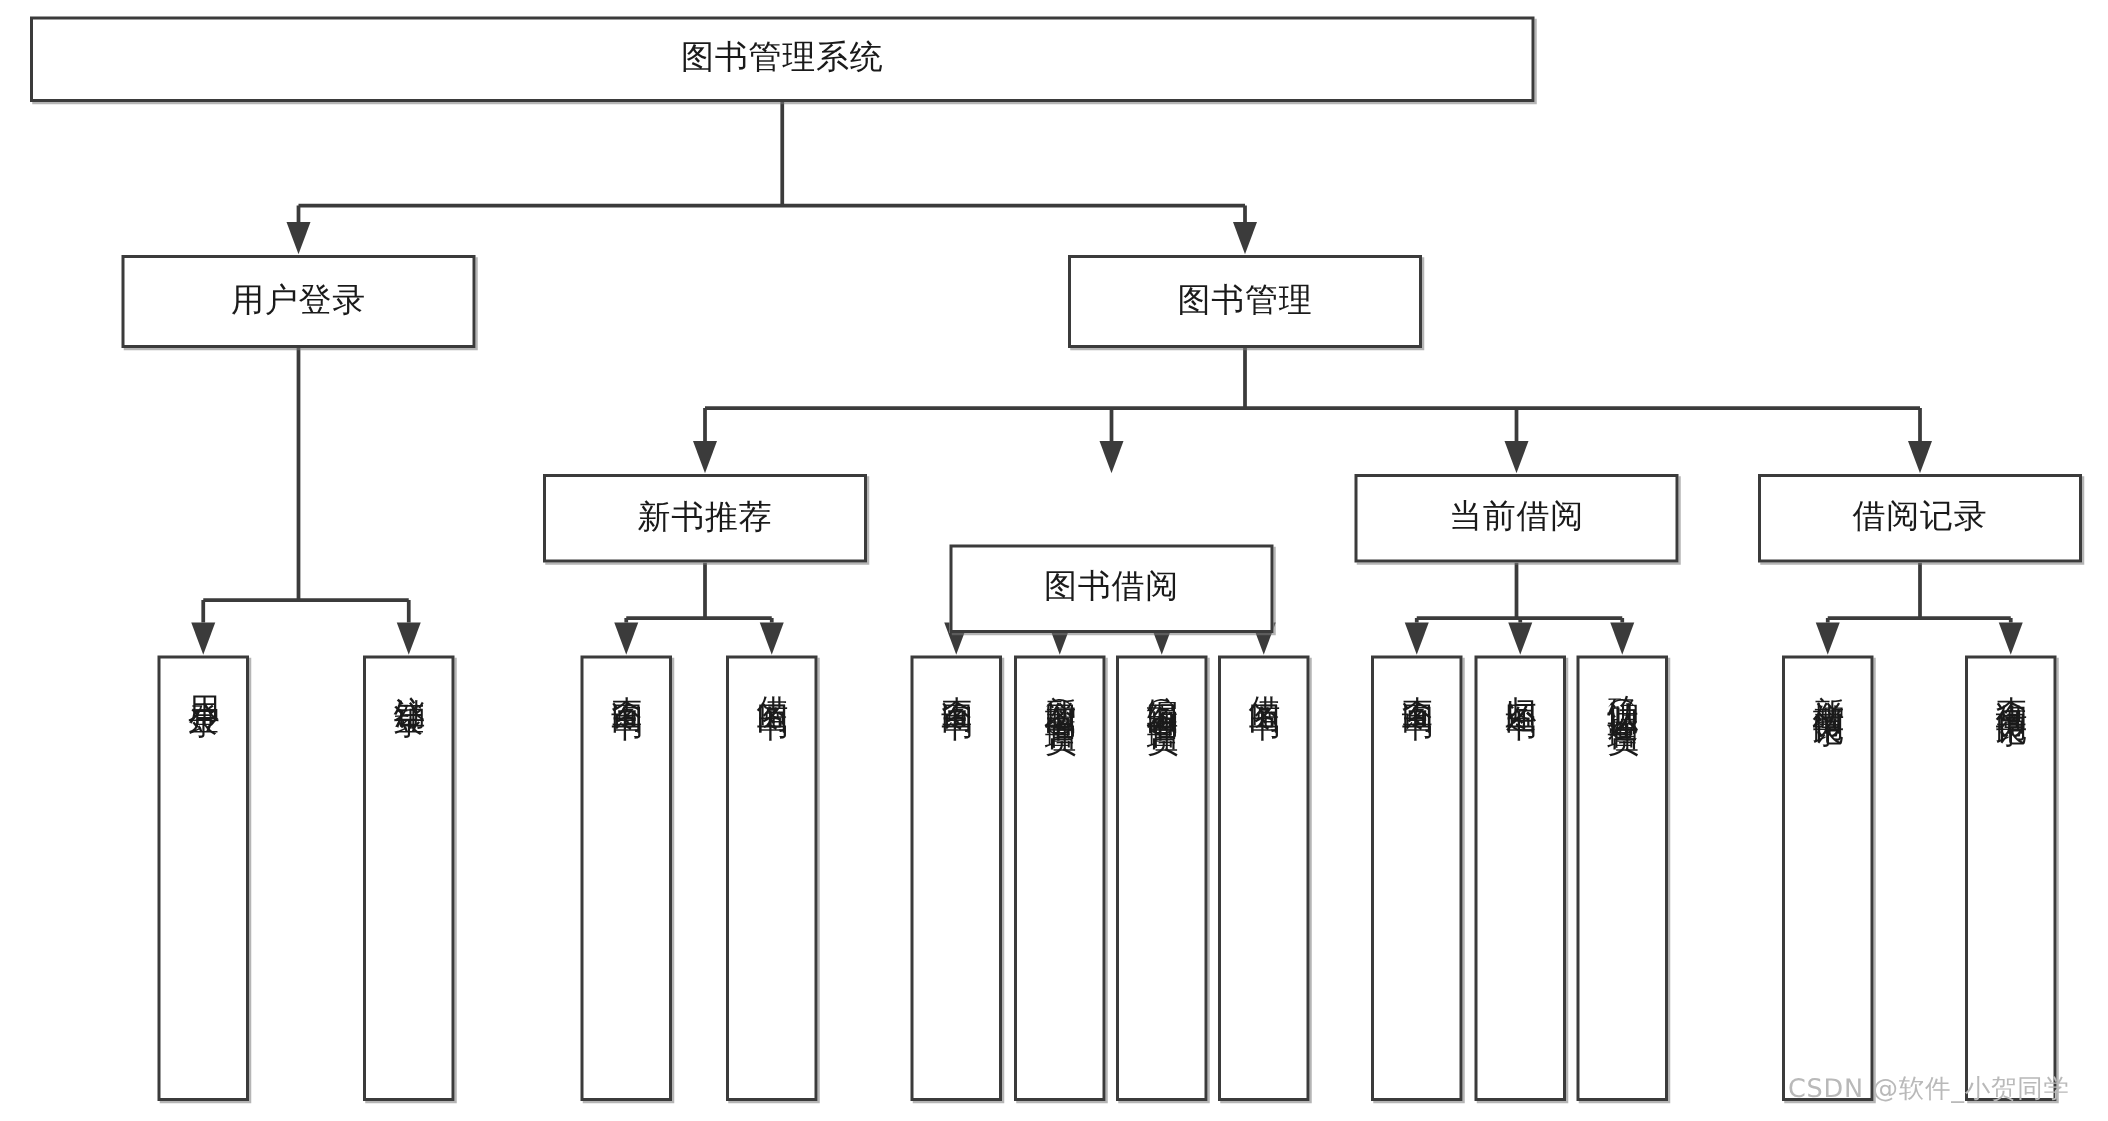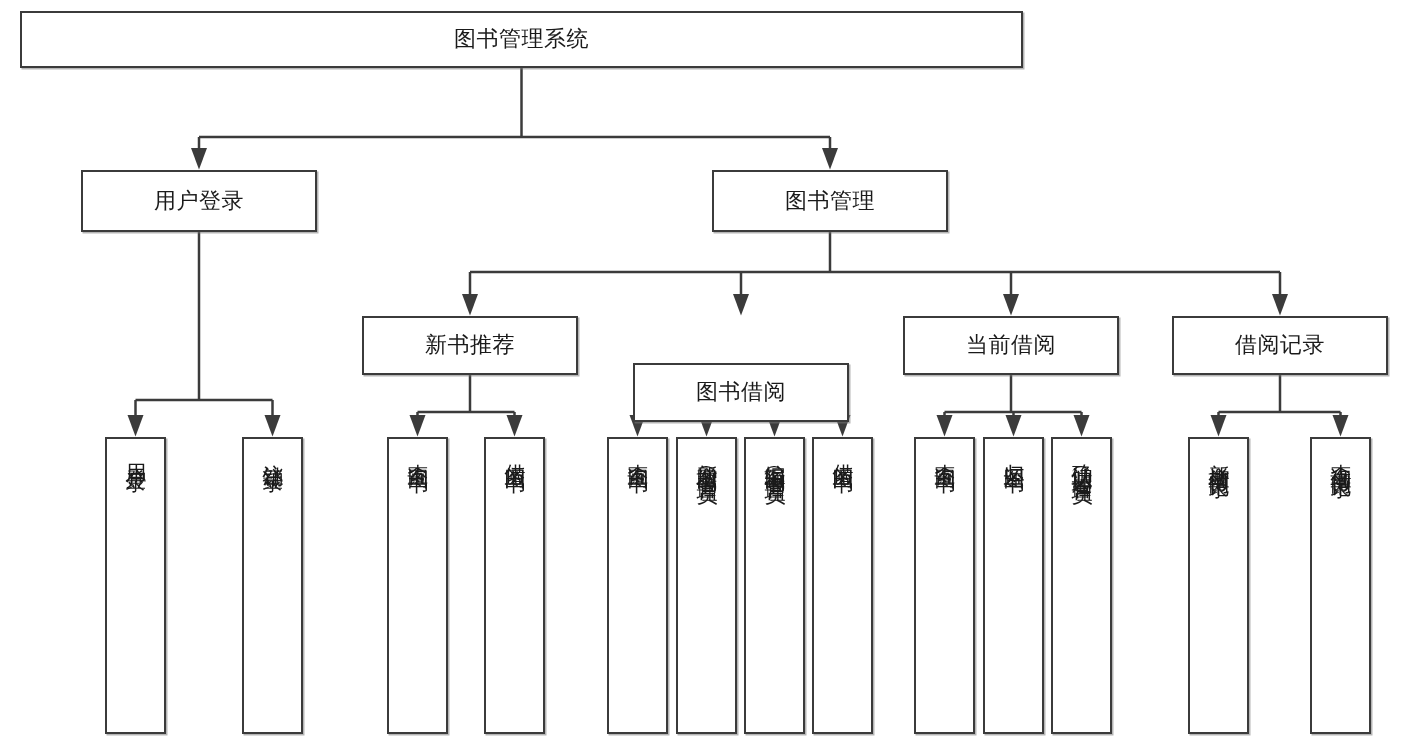--- a/index.html
+++ b/index.html
@@ -181,13 +181,14 @@
       <div class="node vert" style="left: 1051px; top: 437px; width: 61px; height: 297px; border-color: rgb(59, 59, 59); background: rgb(255, 255, 255); color: rgb(26, 26, 26);">
         <span class="node-label">确认归还（管理员）</span>
       </div>
       <div class="node vert" style="left: 1188px; top: 437px; width: 61px; height: 297px; border-color: rgb(59, 59, 59); background: rgb(255, 255, 255); color: rgb(26, 26, 26);">
         <span class="node-label">新增借阅记录</span>
       </div>
       <div class="node vert" style="left: 1310px; top: 437px; width: 61px; height: 297px; border-color: rgb(59, 59, 59); background: rgb(255, 255, 255); color: rgb(26, 26, 26);">
         <span class="node-label">查询借阅记录</span>
       </div>
     </div>
+  <div class="watermark" style="left:1192px; top:714px;">CSDN @软件_小贺同学</div>
 </div>
 
 </body></html>

